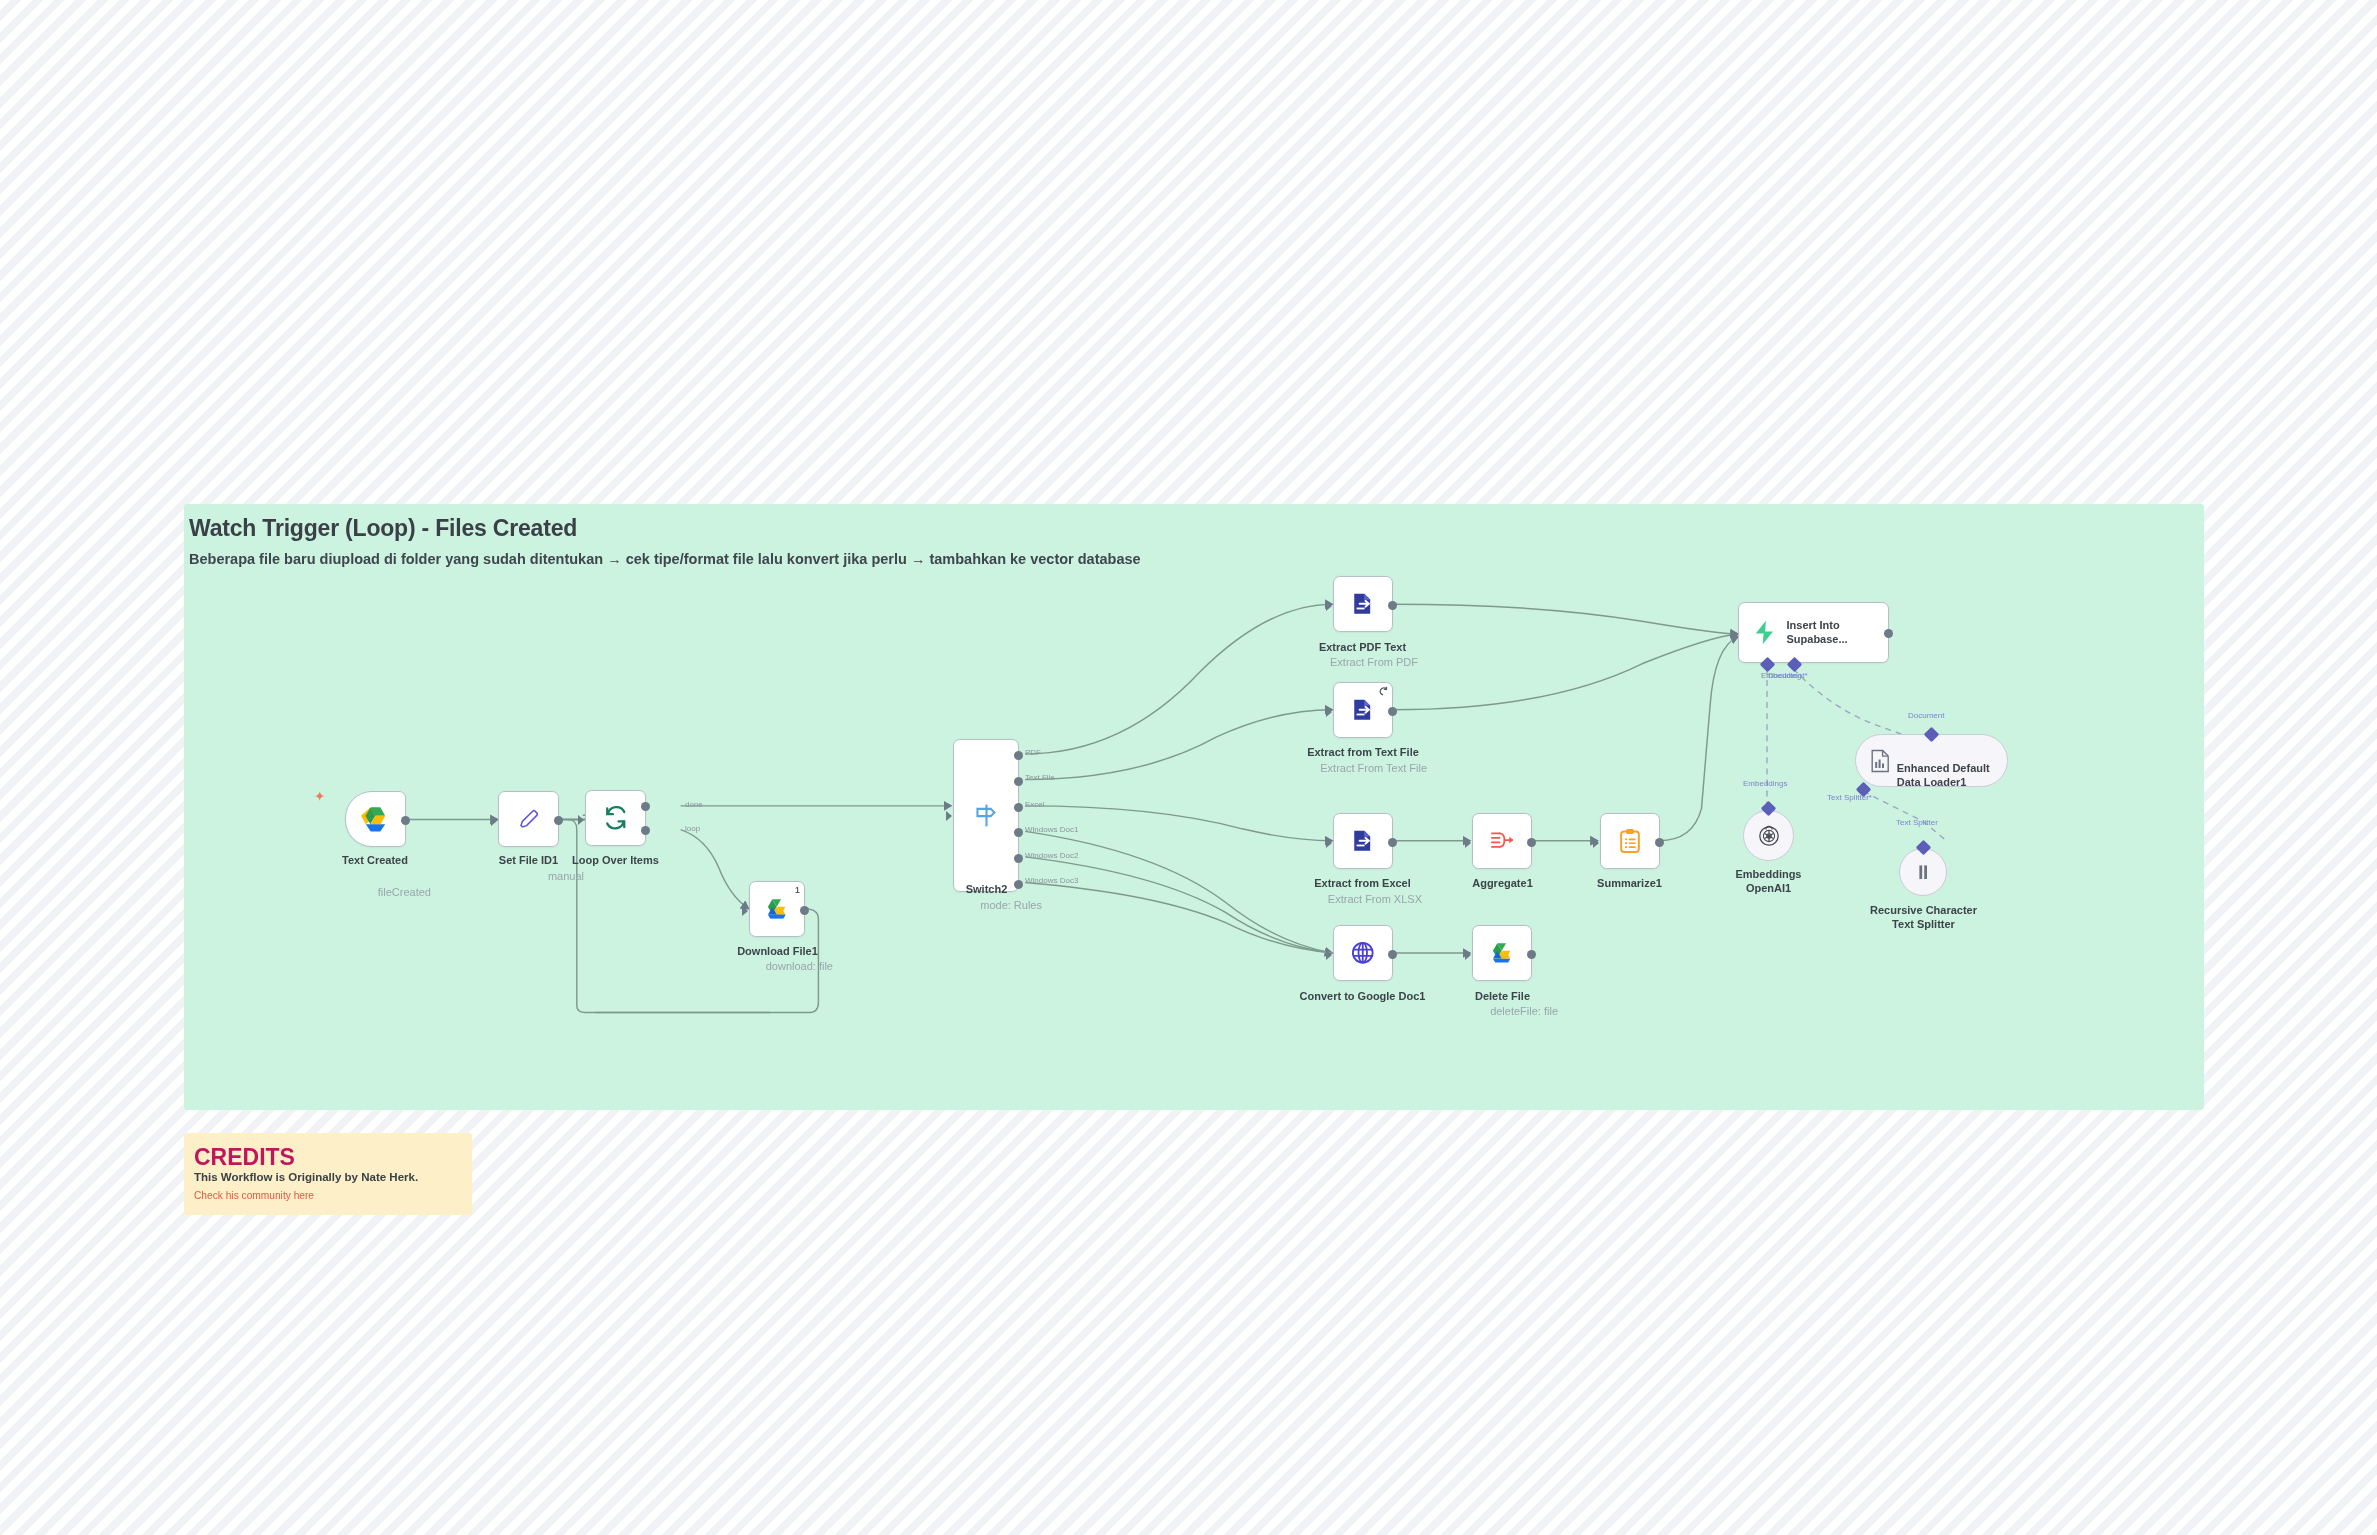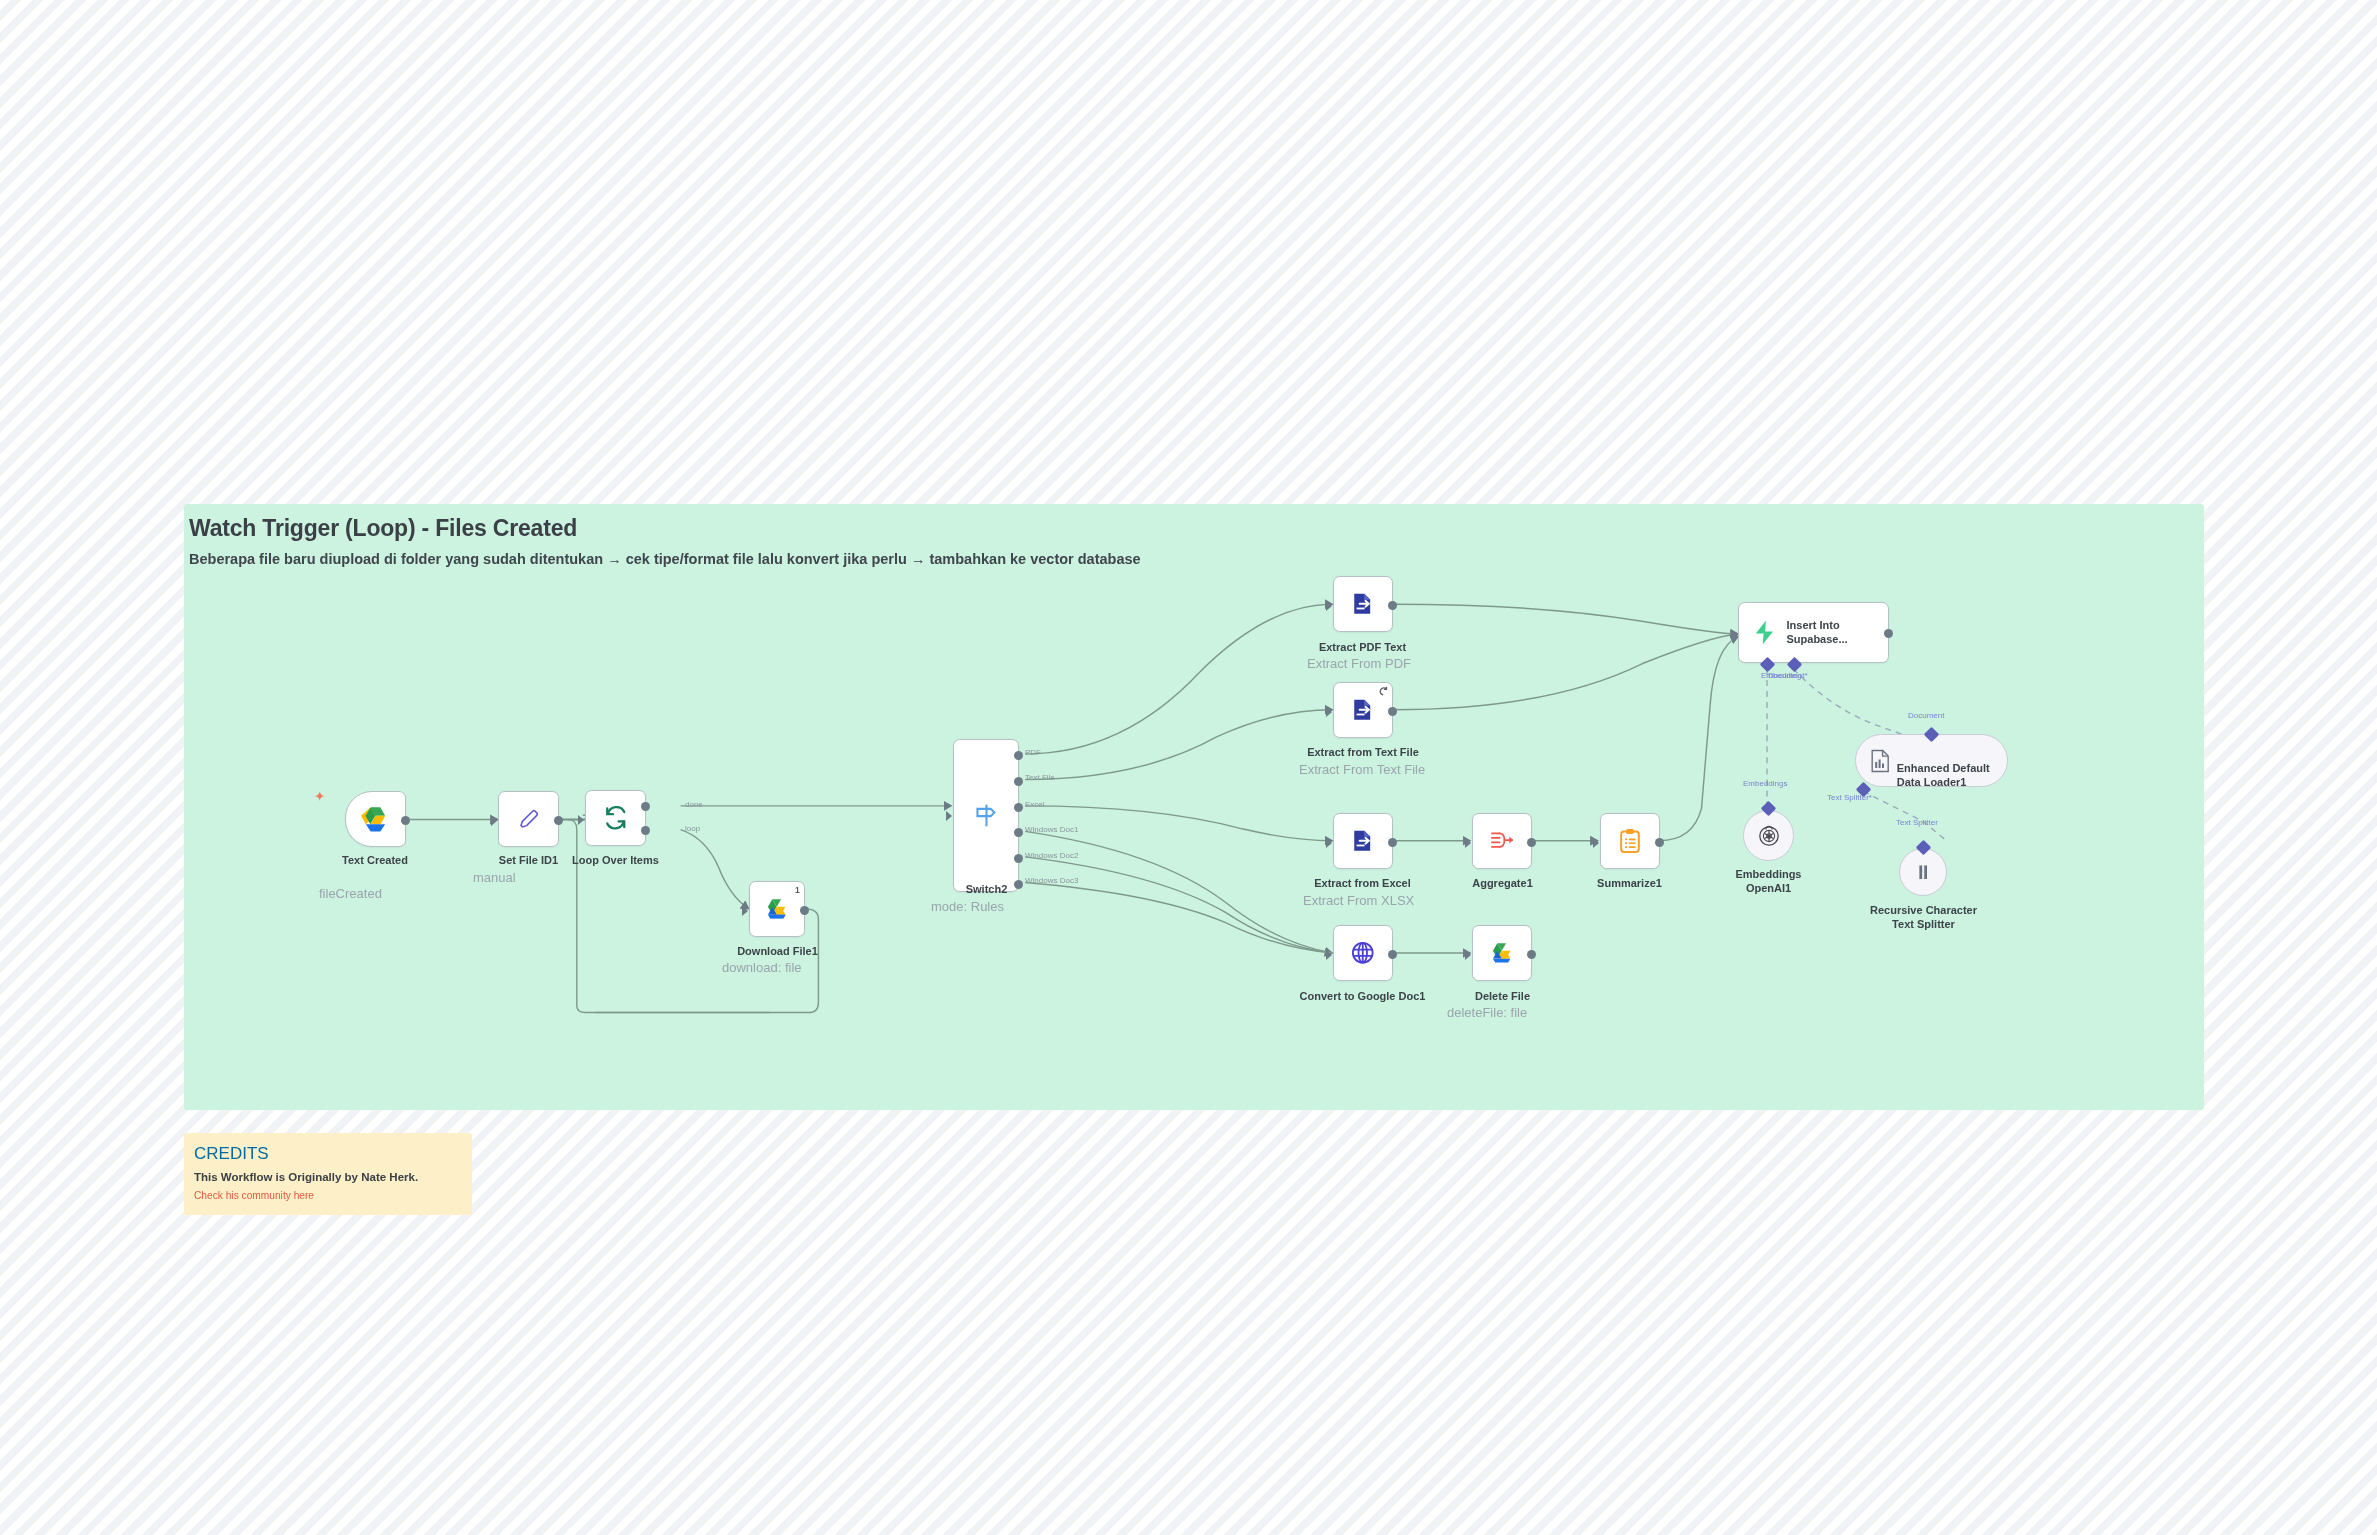--- a/index.html
+++ b/index.html
@@ -38,21 +38,21 @@
   }
 
   .sticky-yellow {
     left: 184px; top: 1133px;
     width: 288px; height: 82px;
     background: #fdf0c8;
     border-radius: 2.6px;
   }
   .credits-title {
     position: absolute; left: 194px; top: 1144px;
-    font-size: 17px; font-weight: normal; color: #0369a1;
+    font-size: 23px; font-weight: bold; color: #be185d;
   }
   .credits-line {
     position: absolute; left: 194px; top: 1171px;
     font-size: 11.5px; font-weight: bold; color: #3a4046;
   }
   .credits-link {
     position: absolute; left: 194px; top: 1190px;
     font-size: 10.2px; color: #e8563f; text-decoration: none;
   }
 
@@ -73,22 +73,22 @@
   .node.tall { border-radius: 6.8px; }
   .node-label {
     position: absolute;
     text-align: center;
     font-size: 11px; font-weight: bold; color: #3c4349;
     white-space: nowrap;
     line-height: 1.25;
   }
   .node-sublabel {
     position: absolute;
-    text-align: left;
-    font-size: 13px; color: #9aa5ad;
+    text-align: right;
+    font-size: 11px; color: #9aa5ad;
     white-space: nowrap;
   }
   .port {
     position: absolute;
     width: 9.4px; height: 9.4px; border-radius: 50%;
     background: #6d7b87;
   }
   .port.in {
     width: 0; height: 0; border-radius: 0;
     border-left: 6px solid #6d7b87;

